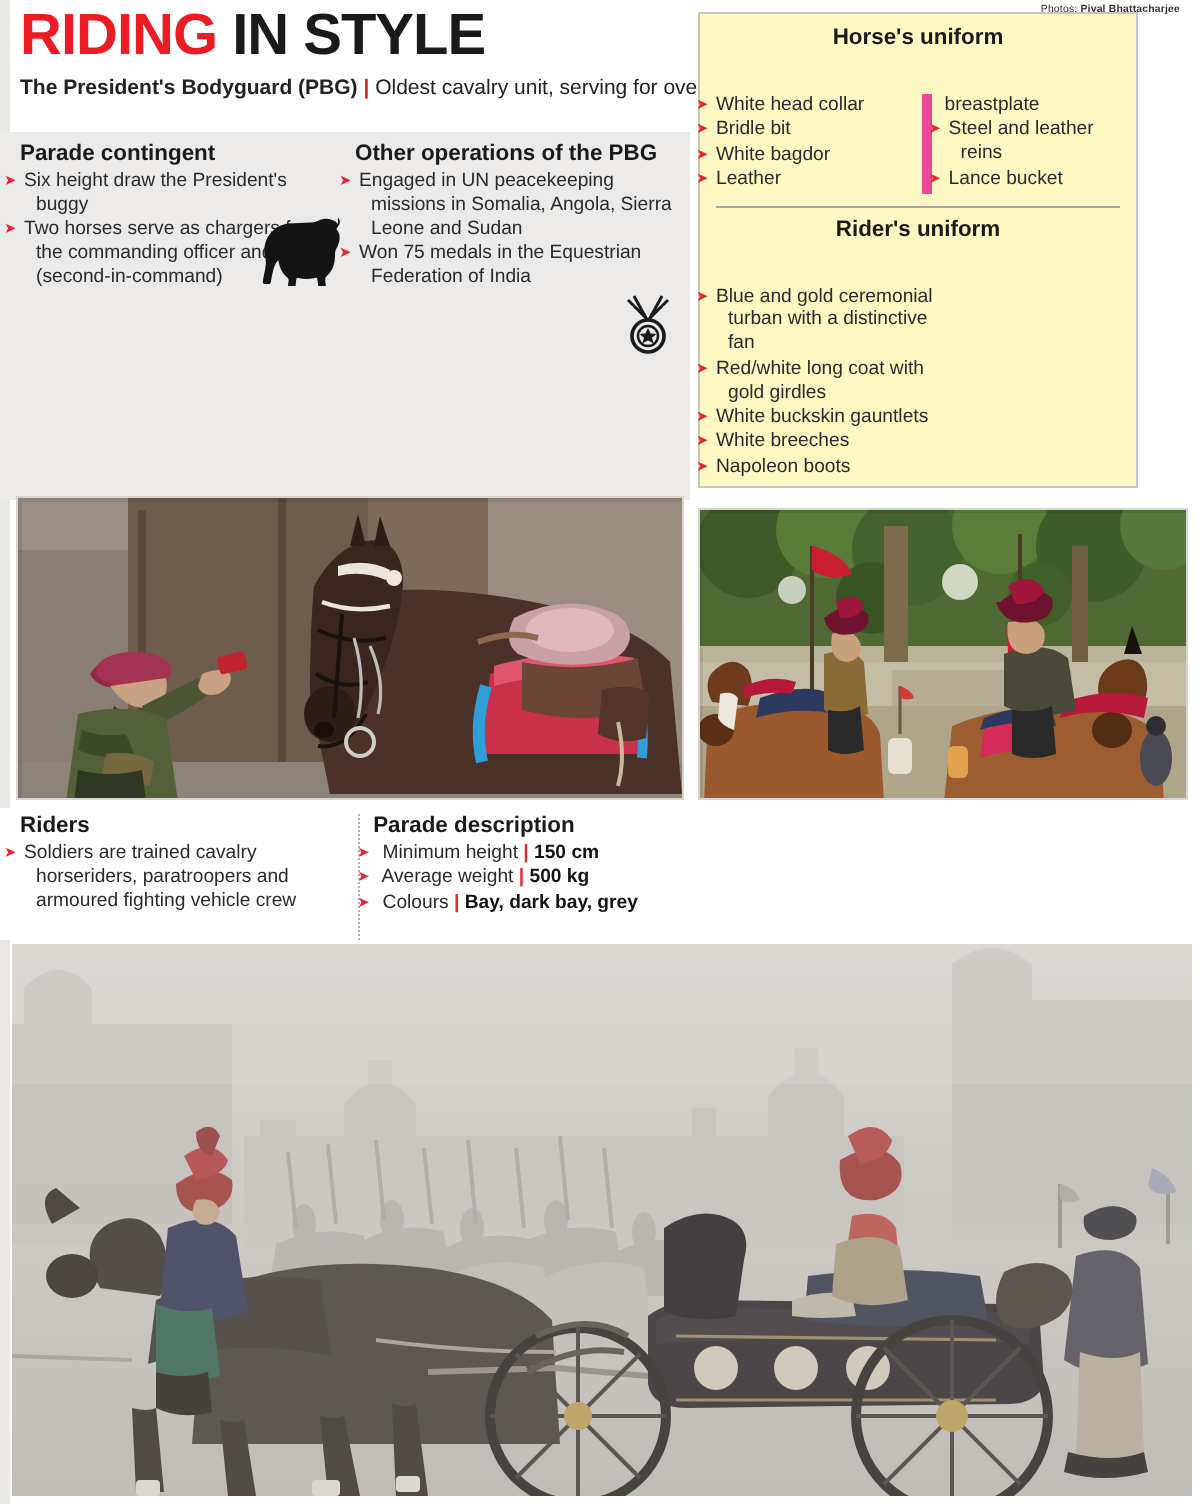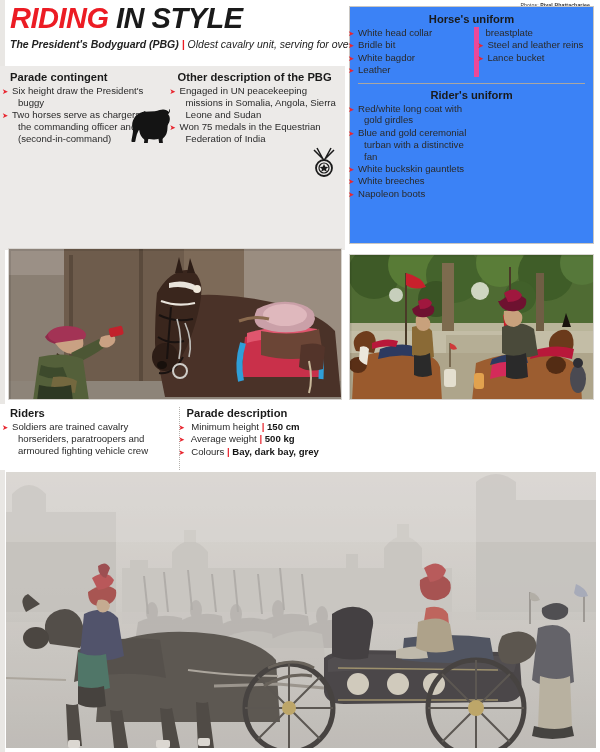--- a/index.html
+++ b/index.html
@@ -7,21 +7,21 @@
     width: 600px; height: 752px;
     font-family: "Liberation Sans", sans-serif;
     background: #ffffff;
     color: #1b1b1b;
     overflow: hidden;
     position: relative;
   }
   .page { width: 600px; height: 752px; position: relative; background:#fff; }
 
   
-  .header { padding: 4px 10px 0 10px; font-style: italic; }
+  .header { padding: 4px 10px 0 10px; }
   .title { font-size: 29px; font-weight: bold; letter-spacing: -0.5px; line-height: 1.03; }
   .title .red { color: #ec1c24; }
   .title .blk { color: #1a1a1a; }
   .subtitle { font-size: 10.5px; line-height: 1.27; margin-top: 4px; color:#222; }
   .subtitle b { font-weight: bold; }
   .subtitle .sep { color:#ec1c24; font-weight:bold; }
 
   .photocredit {
     position: absolute; right: 10px; top: 2px;
     font-size: 5.2px; color: #333; letter-spacing: 0.1px;
@@ -52,26 +52,26 @@
     background: #eceae8; padding: 5px 8px 0 10px;
   }
   .upper .cols { display: flex; gap: 8px; }
   .col-left { width: 160px; position: relative; }
   .col-right { width: 160px; position: relative; }
   .horse-silhouette { position:absolute; right: -4px; top: 38px; width: 46px; height: 34px; }
   .medal-icon { position:absolute; right: 0px; top: 76px; width: 26px; height: 32px; }
 
   
   .upright {
-    position: absolute; left: 349px; top: 6px; width: 245px; height: 238px;
-    background: #3b82f6; border: 1px solid #c9c6c2; padding: 6px 6px 0 6px;
+    position: absolute; left: 349px; top: 6px; width: 220px; height: 238px;
+    background: #fef9c3; border: 1px solid #c9c6c2; padding: 6px 6px 0 6px;
   }
   .ctr { text-align: center; }
   .two { display:flex; gap:6px; }
-  .two .c { width: 114px; }
+  .two .c { width: 114px; margin-top: 20px; }
   .two .c.right { border-left: 5px solid #ec4899; padding-left: 6px; }
   .hrule { height:1px; background:#a9a6a2; margin: 6px 2px 5px 2px; }
 
   
   .photo { position:absolute; overflow:hidden; }
   .photo-left  { left: 8px;  top: 248px; width: 334px; height: 152px; border:1px solid #d8d5d1; }
   .photo-right { left: 349px; top: 254px; width: 245px; height: 146px; border:1px solid #d8d5d1; }
   .photo-bottom{ left: 6px;  top: 472px; width: 590px; height: 276px; }
 
   
@@ -116,21 +116,21 @@
         <ul class="bl">
           <li>Six height draw the President's buggy</li>
           <li>Two horses serve as chargers for the commanding officer and 2IC (second-in-command)</li>
         </ul>
         <svg class="horse-silhouette" viewBox="0 0 46 34">
           <path fill="#141414" d="M41 3c-1.5-1.6-3.4-2.4-5.6-2.6-1.2-.1-2.5.2-3.7.7-1.6.7-3.2 1.1-4.9 1.2-3.4.2-6.8.2-10.2.5-2.9.3-5.6 1.2-7.8 3.2C6.5 8 5 10.6 4.4 13.6c-.4 2-.3 4 .2 6 .3 1.2.4 2.4.3 3.6-.2 1.9-.6 3.8-1 5.7-.2 1-.4 2-.5 3 0 .6.2 1 .8 1.1.8.1 1.6.1 2.4 0 .5 0 .7-.4.8-.9.2-1.4.5-2.8.8-4.2.4-1.9.9-3.8 1.9-5.5.3-.5.6-1 1.1-1.3.2 1 .3 1.9.6 2.8.7 2.4 2 4.4 3.9 6 .5.4.7.9.6 1.5-.1 1.1-.3 2.2-.4 3.3 0 .5.1.9.6 1 .9.2 1.8.2 2.7 0 .5-.1.6-.5.6-1 0-1.4.1-2.8.4-4.2.1-.5.4-.6.9-.5 2.3.5 4.6.6 6.9.3.6-.1 1.2-.2 1.8-.4.5-.2.7 0 .8.5.3 1.5.5 3 .5 4.5 0 .6.2.9.8 1 .8.1 1.6.1 2.4 0 .6-.1.8-.4.7-1-.1-1.3-.3-2.6-.4-3.9-.1-.8.1-1.4.7-1.9 1.6-1.4 2.7-3.1 3.4-5.1.6-1.8.8-3.7.8-5.6 0-1.2.2-2.3.8-3.3.8-1.5 1.4-3 1.5-4.7.1-1.6-.2-3-1.2-4.3-.4-.5-.4-.9 0-1.4.6-.7 1.2-1.4 1.3-2.4.1-1-.2-1.9-.9-2.7z"></path>
         </svg>
       </div>
 
       <div class="col-right">
-        <div class="panel-h">Other description of the PBG</div>
+        <div class="panel-h">Other operations of the PBG</div>
         <ul class="bl">
           <li>Engaged in UN peacekeeping missions in Somalia, Angola, Sierra Leone and Sudan</li>
           <li>Won 75 medals in the Equestrian Federation of India</li>
         </ul>
         <svg class="medal-icon" viewBox="0 0 26 32">
           <path fill="none" stroke="#1a1a1a" stroke-width="1.5" d="M6 1 L12 12 M20 1 L14 12 M3 3 L13 13 M23 3 L13 13"></path>
           <circle cx="13" cy="21" r="8" fill="none" stroke="#1a1a1a" stroke-width="1.8"></circle>
           <circle cx="13" cy="21" r="5" fill="none" stroke="#1a1a1a" stroke-width="1.2"></circle>
           <path fill="#1a1a1a" d="M13 17 L14.3 19.8 L17.3 20 L15 21.9 L15.8 24.8 L13 23.2 L10.2 24.8 L11 21.9 L8.7 20 L11.7 19.8 Z"></path>
         </svg>
@@ -158,22 +158,22 @@
         </ul>
       </div>
     </div>
 
     <div class="hrule"></div>
 
     <div class="panel-h ctr">Rider's uniform</div>
     <div class="two">
       <div class="c">
         <ul class="bl">
+          <li>Blue and gold ceremonial turban with a distinctive fan</li>
           <li>Red/white long coat with gold girdles</li>
-          <li>Blue and gold ceremonial turban with a distinctive fan</li>
           <li>White buckskin gauntlets</li>
           <li>White breeches</li>
           <li>Napoleon boots</li>
         </ul>
       </div>
     </div>
   </div>
 
   <div class="photo photo-left">
     <svg viewBox="0 0 334 152" width="334" height="152" preserveAspectRatio="none">

